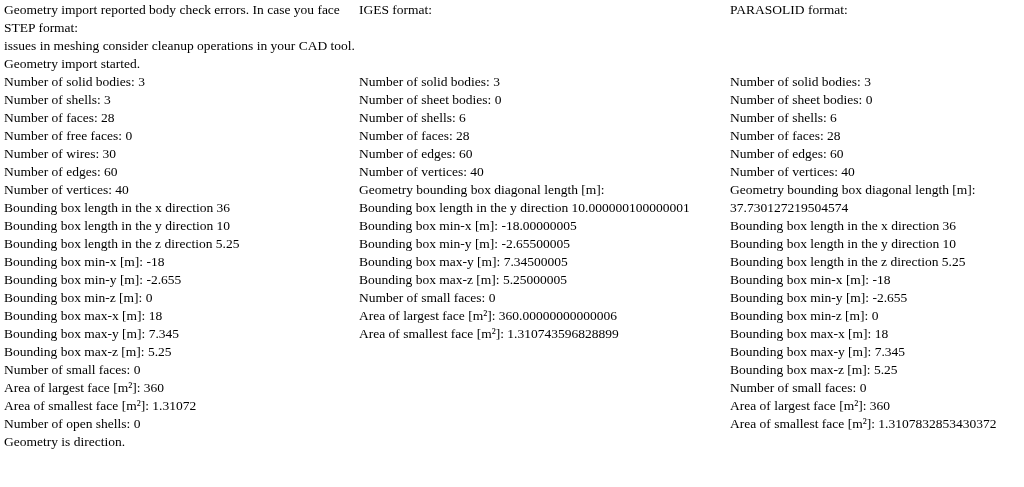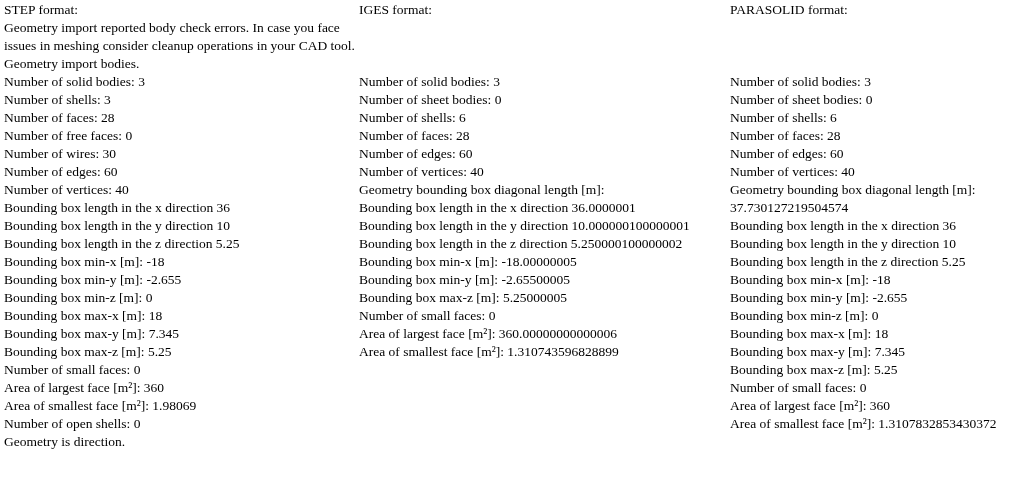--- a/index.html
+++ b/index.html
@@ -24,64 +24,63 @@
   .line {
     height: 18px;
     line-height: 18px;
   }
 </style>
 </head>
 <body>
 
 <div>
   <div class="col" style="left: 4px;">
+      <div class="line">Geometry import reported body check errors. In case you face</div>
       <div class="line">STEP format:</div>
-      <div class="line">Geometry import reported body check errors. In case you face</div>
       <div class="line">issues in meshing consider cleanup operations in your CAD tool.</div>
-      <div class="line">Geometry import bodies.</div>
+      <div class="line">Geometry import started.</div>
       <div class="line">Number of solid bodies: 3</div>
       <div class="line">Number of shells: 3</div>
       <div class="line">Number of faces: 28</div>
       <div class="line">Number of free faces: 0</div>
       <div class="line">Number of wires: 30</div>
       <div class="line">Number of edges: 60</div>
       <div class="line">Number of vertices: 40</div>
       <div class="line">Bounding box length in the x direction 36</div>
       <div class="line">Bounding box length in the y direction 10</div>
       <div class="line">Bounding box length in the z direction 5.25</div>
       <div class="line">Bounding box min-x [m]: -18</div>
       <div class="line">Bounding box min-y [m]: -2.655</div>
       <div class="line">Bounding box min-z [m]: 0</div>
       <div class="line">Bounding box max-x [m]: 18</div>
       <div class="line">Bounding box max-y [m]: 7.345</div>
       <div class="line">Bounding box max-z [m]: 5.25</div>
       <div class="line">Number of small faces: 0</div>
       <div class="line">Area of largest face [m²]: 360</div>
-      <div class="line">Area of smallest face [m²]: 1.98069</div>
+      <div class="line">Area of smallest face [m²]: 1.31072</div>
       <div class="line">Number of open shells: 0</div>
       <div class="line">Geometry is direction.</div>
     </div>
 
   <div class="col" style="left: 359px;">
       <div class="line">IGES format:</div>
       <div class="line">&nbsp;</div>
       <div class="line">&nbsp;</div>
       <div class="line">&nbsp;</div>
       <div class="line">Number of solid bodies: 3</div>
       <div class="line">Number of sheet bodies: 0</div>
       <div class="line">Number of shells: 6</div>
       <div class="line">Number of faces: 28</div>
       <div class="line">Number of edges: 60</div>
       <div class="line">Number of vertices: 40</div>
       <div class="line">Geometry bounding box diagonal length [m]:</div>
-      <div class="line">Bounding box length in the x direction 36.0000001</div>
       <div class="line">Bounding box length in the y direction 10.000000100000001</div>
-      <div class="line">Bounding box length in the z direction 5.250000100000002</div>
       <div class="line">Bounding box min-x [m]: -18.00000005</div>
       <div class="line">Bounding box min-y [m]: -2.65500005</div>
+      <div class="line">Bounding box max-y [m]: 7.34500005</div>
       <div class="line">Bounding box max-z [m]: 5.25000005</div>
       <div class="line">Number of small faces: 0</div>
       <div class="line">Area of largest face [m²]: 360.00000000000006</div>
       <div class="line">Area of smallest face [m²]: 1.310743596828899</div>
     </div>
 
   <div class="col" style="left: 730px;">
       <div class="line">PARASOLID format:</div>
       <div class="line">&nbsp;</div>
       <div class="line">&nbsp;</div>

